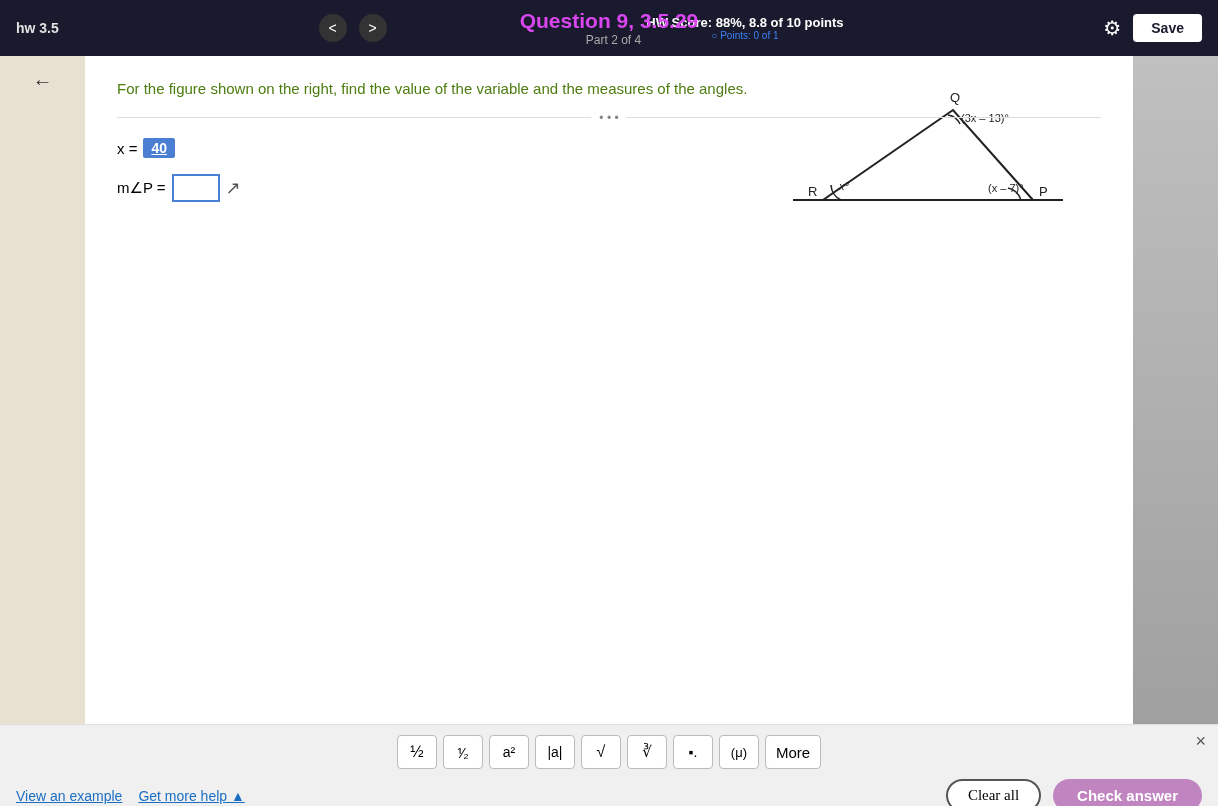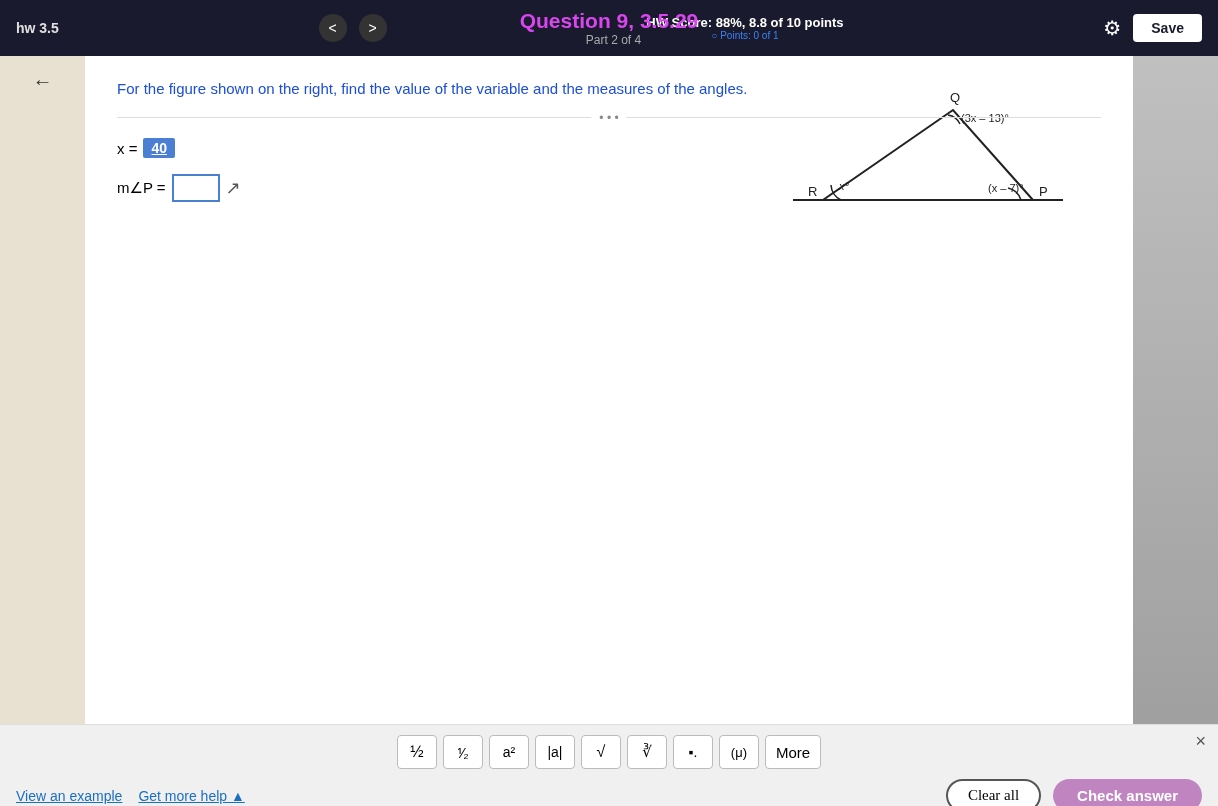--- a/index.html
+++ b/index.html
@@ -131,21 +131,21 @@
     
     .problem-area {
       flex: 1;
       background: white;
       padding: 24px 32px;
       position: relative;
     }
 
     .problem-question {
       font-size: 15px;
-      color: #1d4ed8;
+      color: #4d7c0f;
       margin-bottom: 20px;
       max-width: 650px;
     }
 
     
     .figure-container {
       position: absolute;
       top: 24px;
       right: 60px;
       width: 280px;

